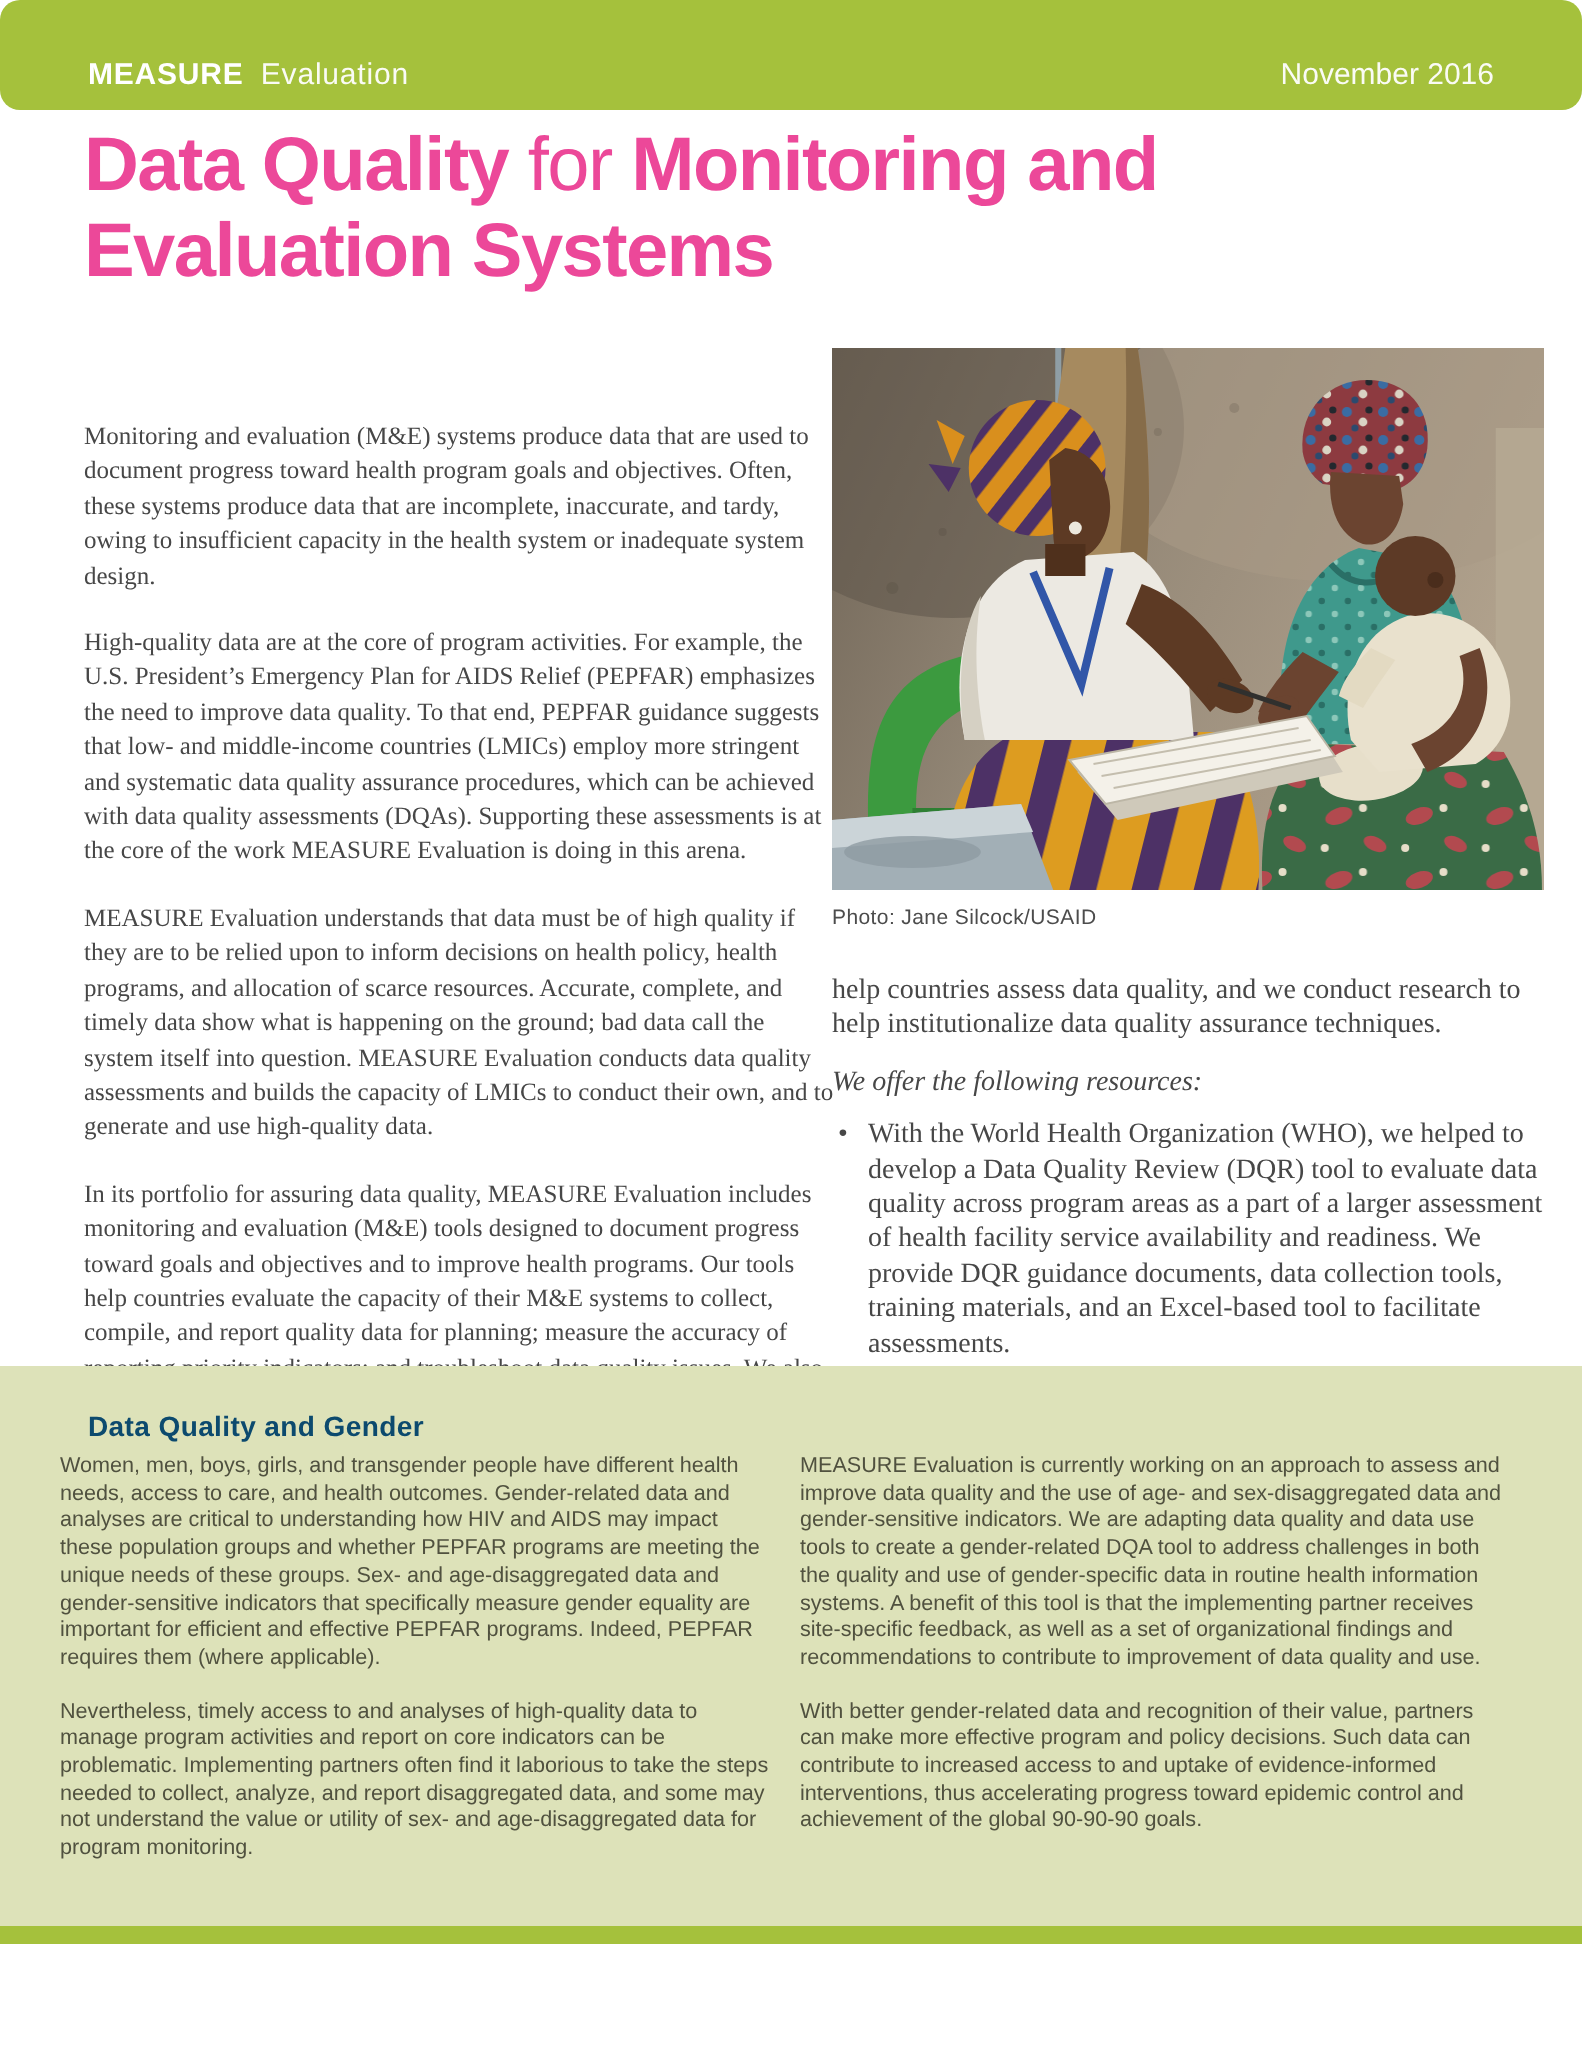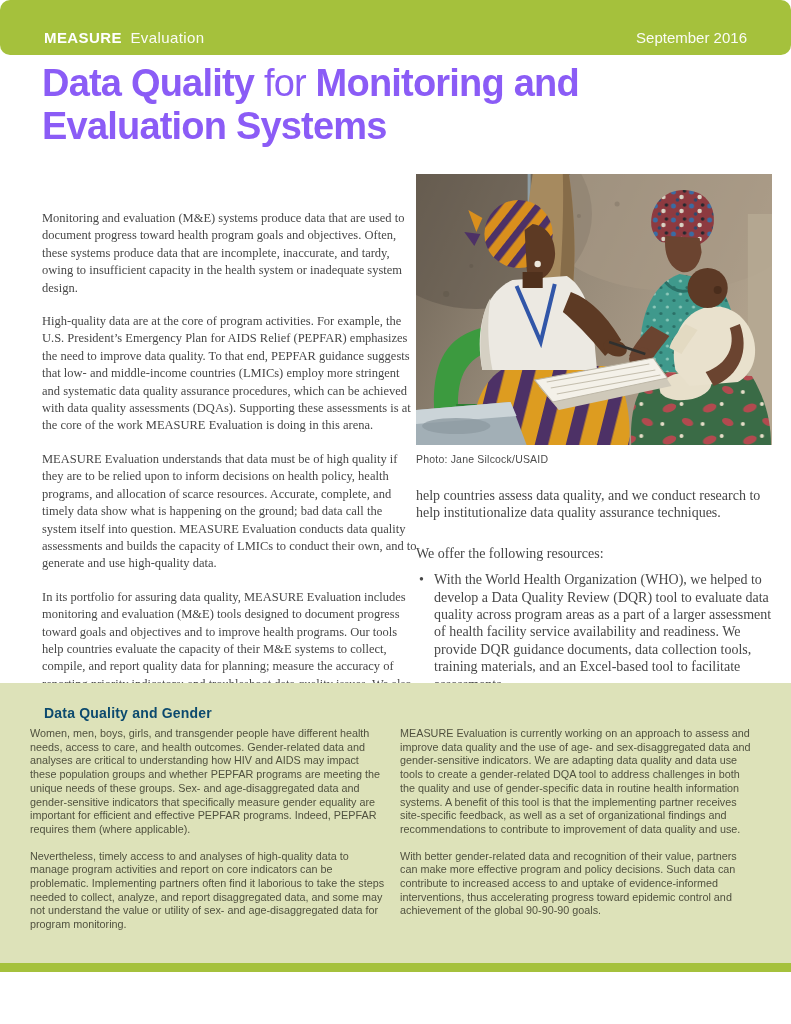--- a/index.html
+++ b/index.html
@@ -18,21 +18,21 @@
     border-radius:10px;
   }
   .brand { font-size:15px; letter-spacing:.4px; }
   .brand .b1 { font-weight:bold; }
   .brand .b2 { font-weight:normal; opacity:.95; margin-left:4px; }
   .issue-date { font-size:15px; font-weight:normal; opacity:.95; }
   
   .doc-title {
     position:absolute; top:62px; left:42px; width:706px;
     font-size:38px; line-height:43px; letter-spacing:-0.8px;
-    color:#8b5cf6; font-weight:bold;
+    color:#ec4899; font-weight:bold;
   }
   .doc-title .light { font-weight:normal; }
   
   .serif { font-family:"Liberation Serif", serif; color:#474747;margin-top:43px; }
   .col-left {
     position:absolute; top:167px; left:42px; width:375px;
     font-size:12.5px; line-height:17.4px; text-align:left;
   }
   .col-left p { margin-bottom:16px; }
   .col-right {
@@ -42,21 +42,21 @@
     width:356px; height:271px; overflow:hidden; background:#8e8273;
   }
   .photo-frame svg { display:block; width:100%; height:100%; }
   .photo-caption {
     margin-top:8px; font-size:10.5px; color:#4c4c4c; letter-spacing:.2px;
     font-family:"Liberation Sans", sans-serif;
   }
   .col-right-text {
     margin-top:22px; font-size:14px; line-height:17.4px;
   }
-  .col-right-text .res-intro { margin-top:23px; }
+  .col-right-text .res-intro { margin-top:11px;font-style:italic; }
   .res-list { list-style:none; margin-top:9px; }
   .res-list li { display:flex; }
   .res-list .bullet { width:18px; flex:0 0 18px; padding-left:3px; }
   .res-list .bold-inline { font-weight:normal; }
   
   .gender-panel {
     position:absolute; top:683px; left:0; width:791px; height:280px;
     background:#dde2b9;
   }
   .gp-heading {
@@ -76,21 +76,21 @@
 </head>
 <body>
 
 <div class="page">
 
   <header class="topbar">
     <div class="brand">
       <span class="b1">MEASURE</span>
       <span class="b2">Evaluation</span>
     </div>
-    <div class="issue-date">September 2016</div>
+    <div class="issue-date">November 2016</div>
   </header>
 
   <h1 class="doc-title">
     <span>Data Quality</span><span class="light"> for </span><span>Monitoring and Evaluation Systems</span>
   </h1>
 
   <div class="col-left serif">
     <p>Monitoring and evaluation (M&amp;E) systems produce data that are used to document progress toward health program goals and objectives. Often, these systems produce data that are incomplete, inaccurate, and tardy, owing to insufficient capacity in the health system or inadequate system design.</p>
     <p>High-quality data are at the core of program activities. For example, the U.S. President’s Emergency Plan for AIDS Relief (PEPFAR) emphasizes the need to improve data quality. To that end, PEPFAR guidance suggests that low- and middle-income countries (LMICs) employ more stringent and systematic data quality assurance procedures, which can be achieved with data quality assessments (DQAs). Supporting these assessments is at the core of the work MEASURE Evaluation is doing in this arena.</p>
     <p>MEASURE Evaluation understands that data must be of high quality if they are to be relied upon to inform decisions on health policy, health programs, and allocation of scarce resources. Accurate, complete, and timely data show what is happening on the ground; bad data call the system itself into question. MEASURE Evaluation conducts data quality assessments and builds the capacity of LMICs to conduct their own, and to generate and use high-quality data.</p>

